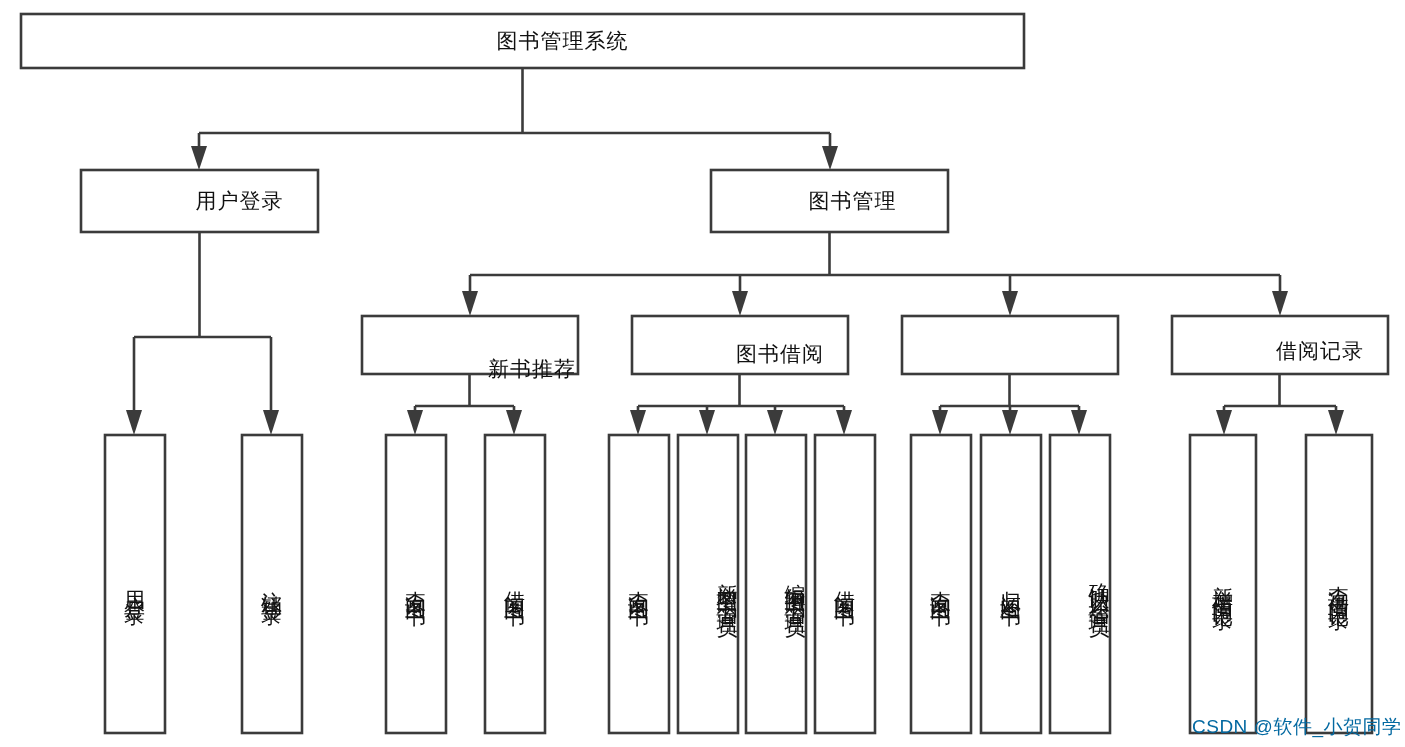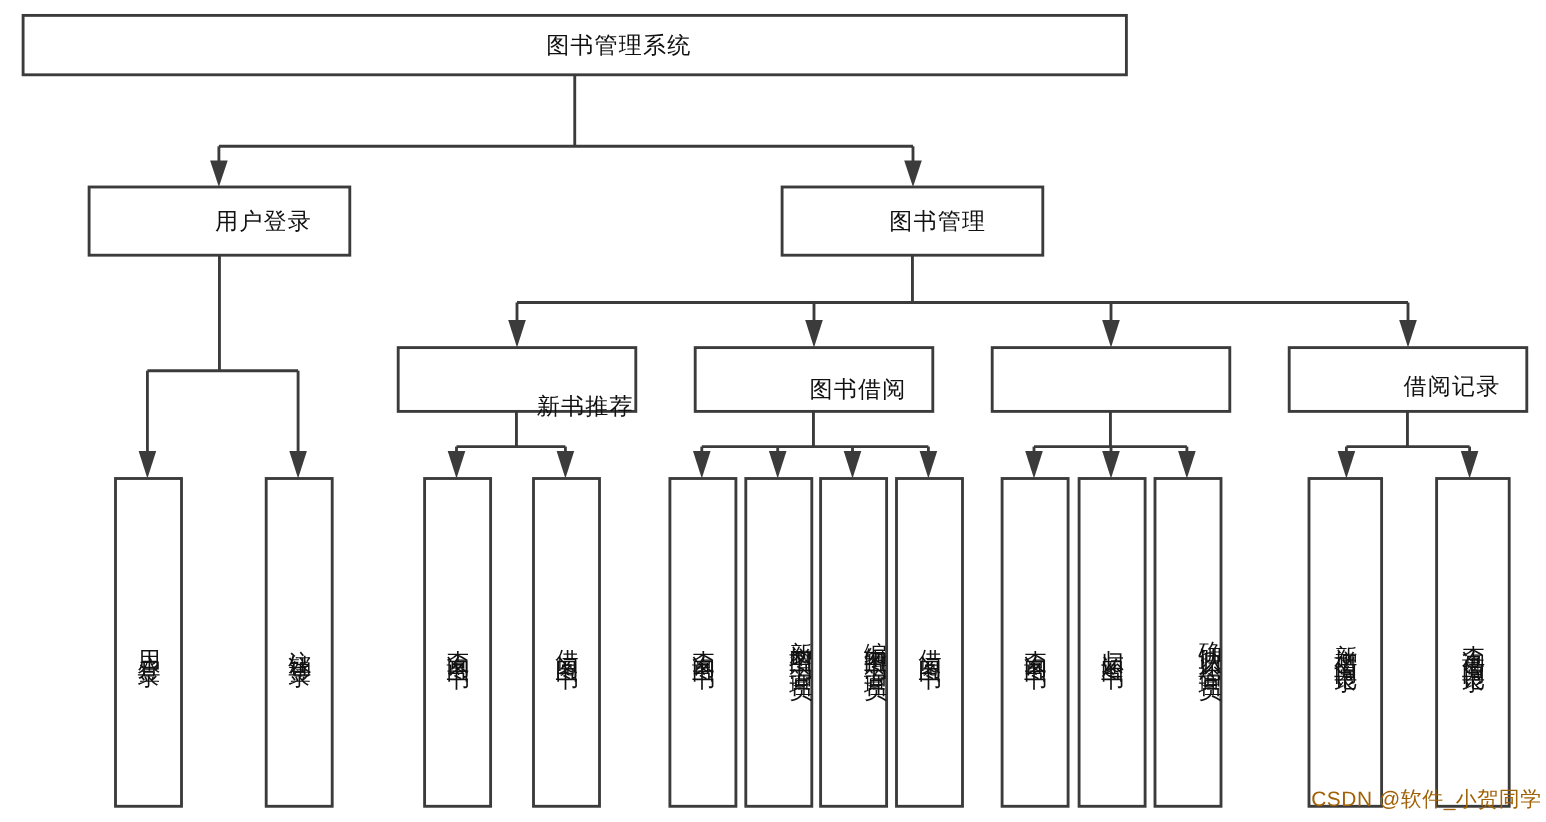--- a/index.html
+++ b/index.html
@@ -67,21 +67,21 @@
     text-orientation: upright;
     letter-spacing: 5px;
     line-height: 1;
     pointer-events: none;
   }
   .leaf-label.centered {
     align-items: center;
   }
   .watermark {
     position: absolute;
-    color: #a16207;
+    color: #0369a1;
     font-size: 19px;
     letter-spacing: 0.5px;
     white-space: nowrap;
   }
 </style>
 </head>
 <body>
 
 <div id="canvas">
 

